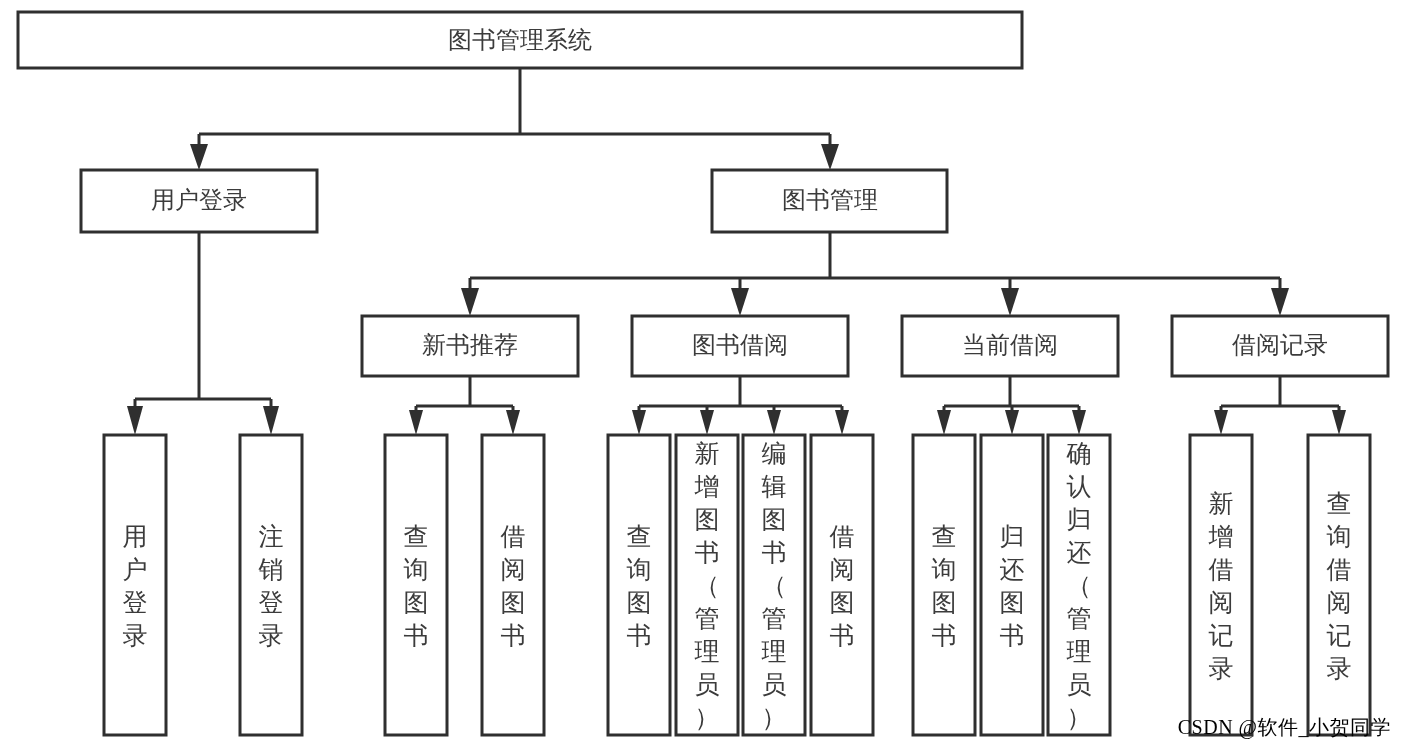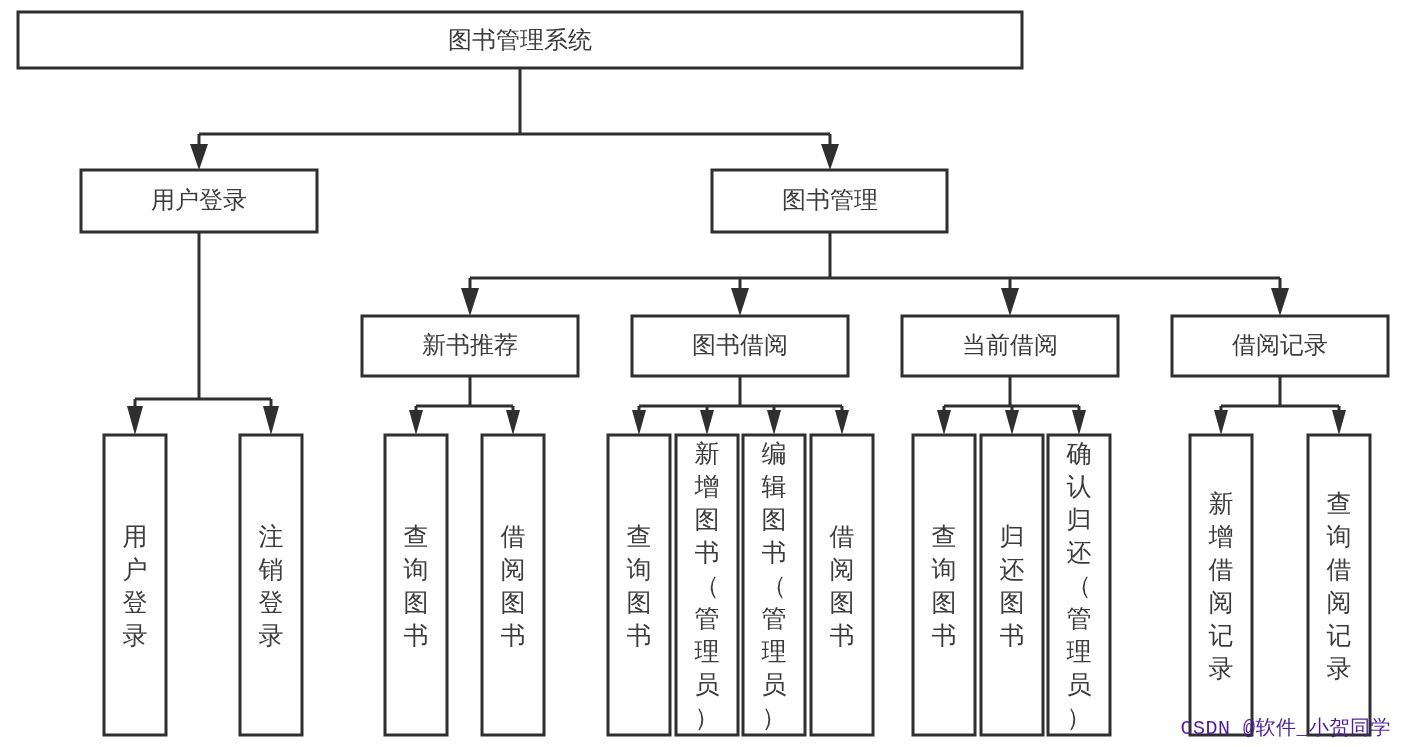--- a/index.html
+++ b/index.html
@@ -50,23 +50,23 @@
   .node-label-vertical {
     fill: #3b3b3b;
     font-family: "Liberation Sans", "DejaVu Sans", sans-serif;
     font-size: 25px;
     text-anchor: middle;
   }
   .watermark-text {
     position: absolute;
     right: 14px;
     bottom: 6px;
-    font-family: Liberation Mono, monospace;
+    font-family: Liberation Serif, serif;
     font-size: 20px;
-    color: #4c1d95;
+    color: #000000;
     white-space: nowrap;
     letter-spacing: 0.5px;
     user-select: none;
   }
 </style>
 </head>
 <body>
 
 <div id="diagram-root">
 

